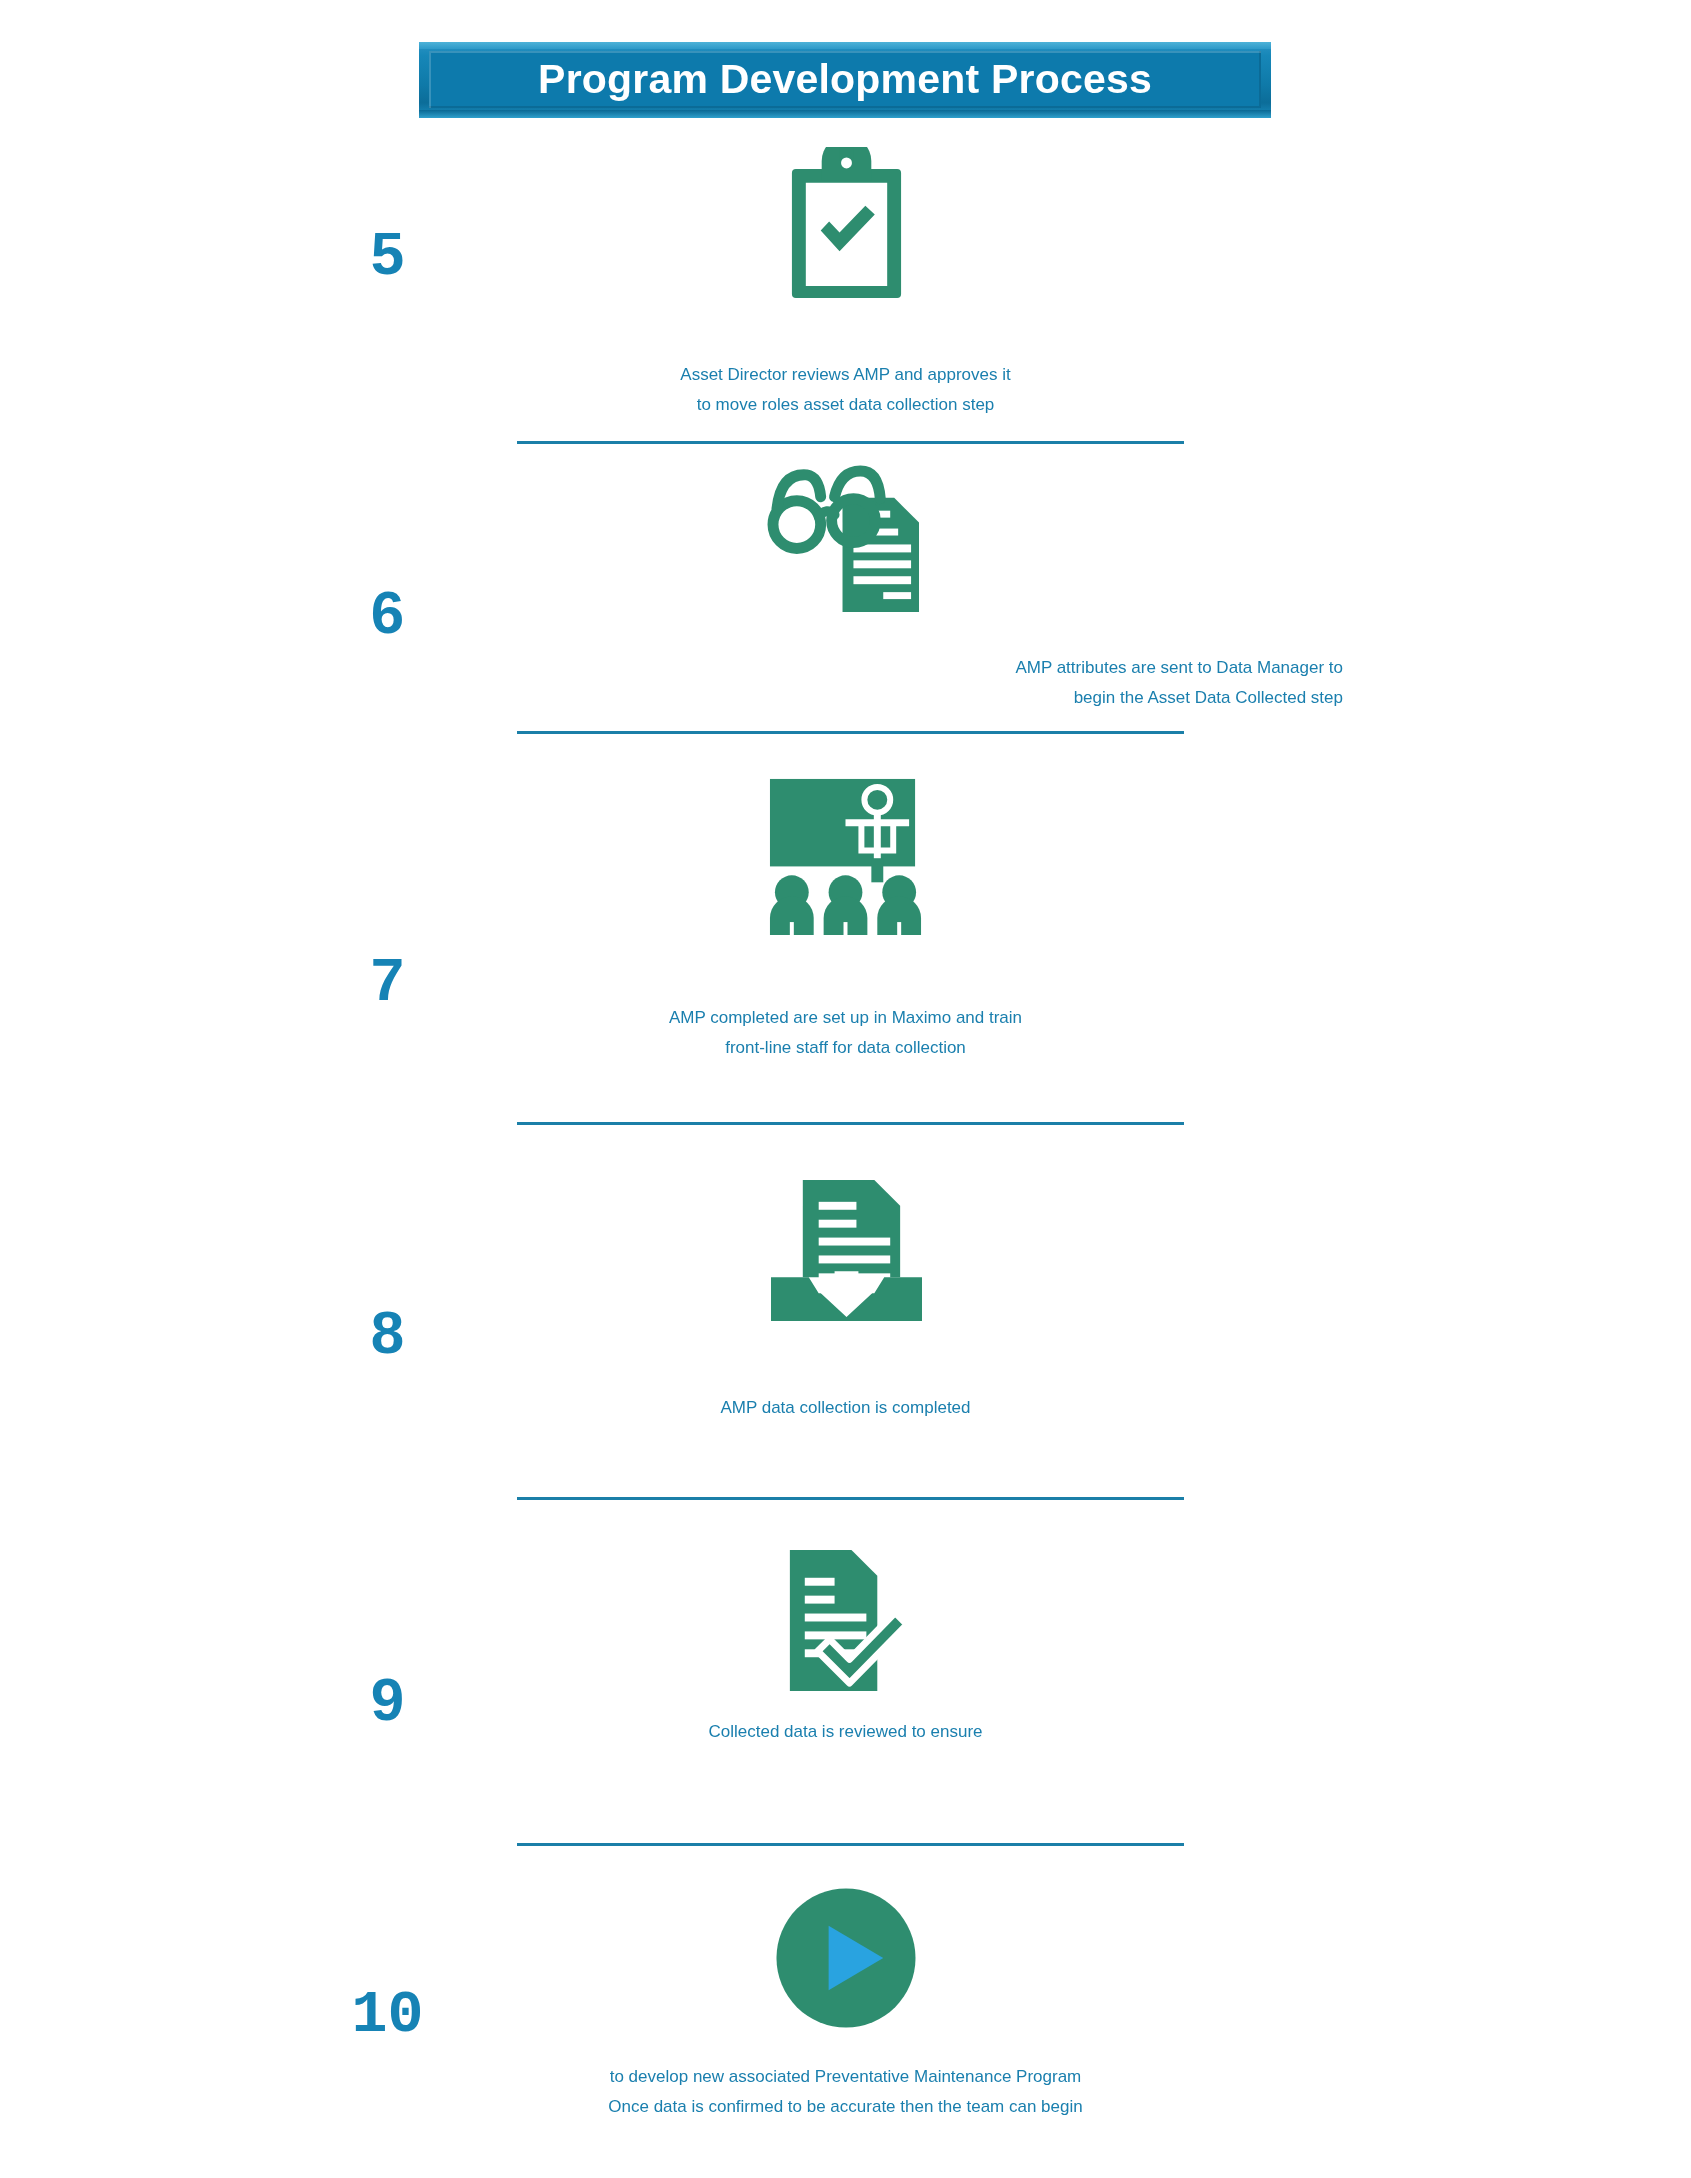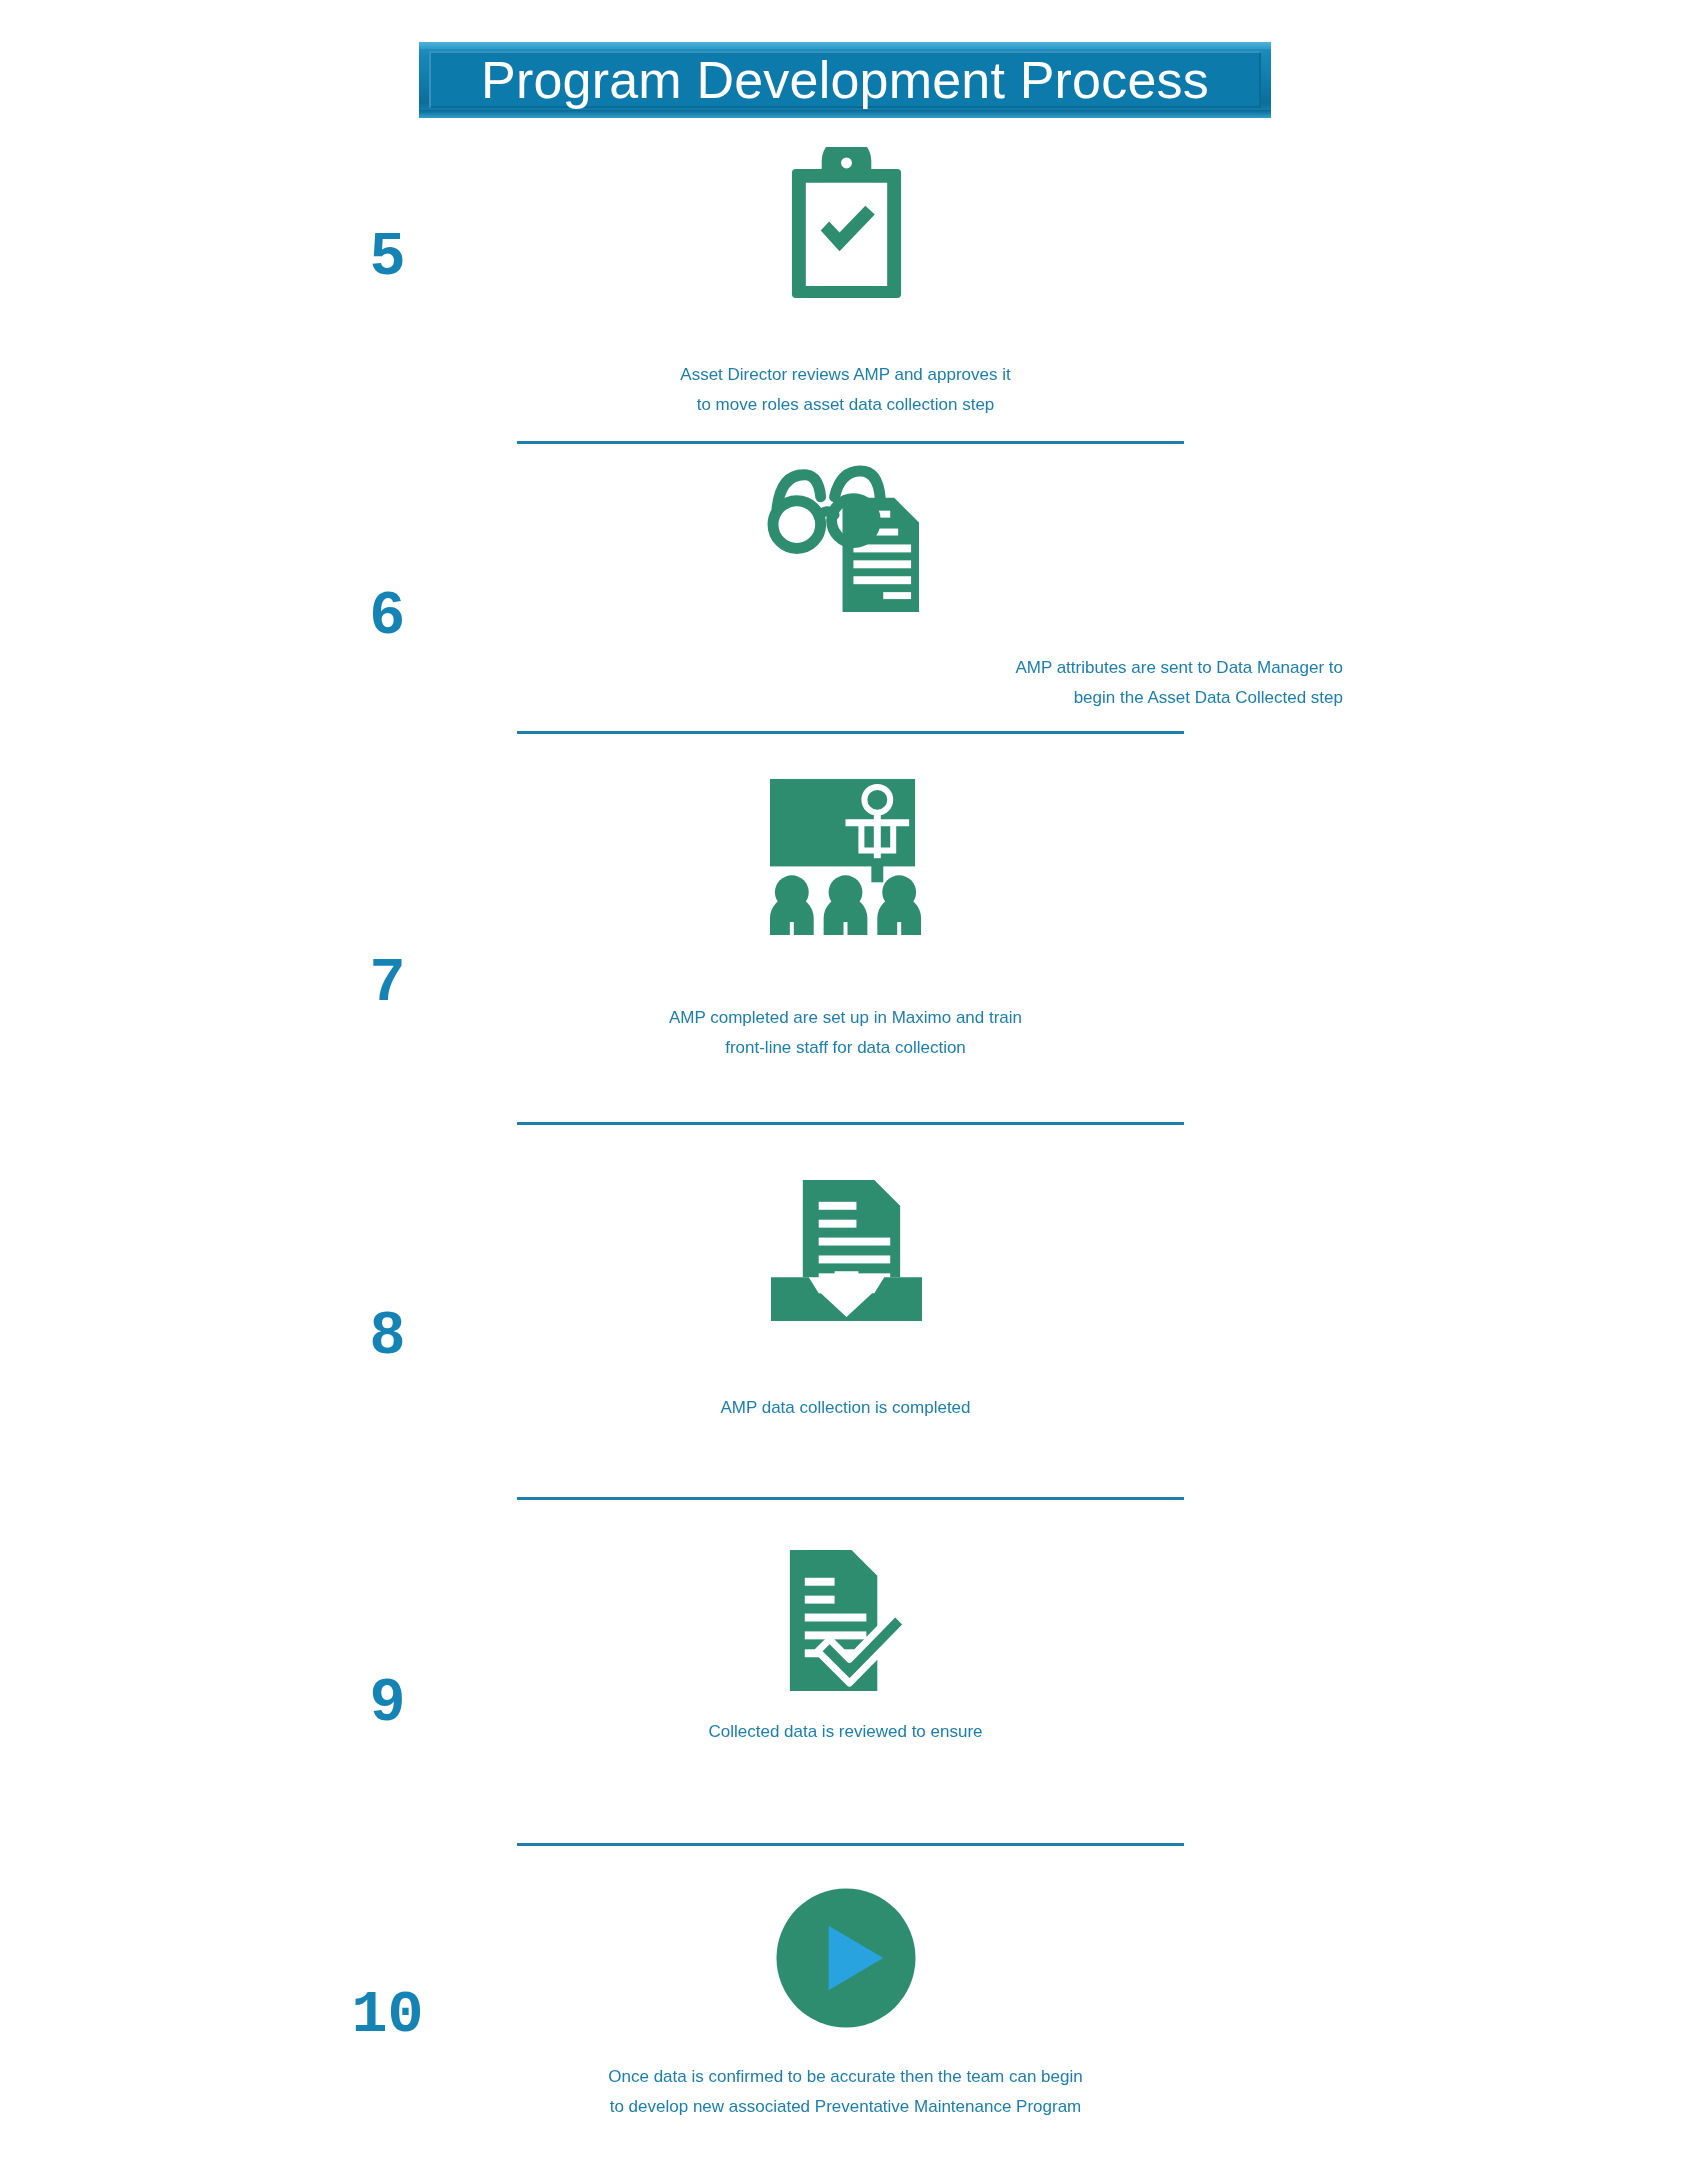--- a/index.html
+++ b/index.html
@@ -46,22 +46,22 @@
     left: 10px; top: 9px; right: 10px; bottom: 10px;
     background: #0d7aac;
     box-shadow: inset 2px 2px 0 rgba(255,255,255,0.18),
                 inset -2px -2px 0 rgba(0,0,0,0.12);
     display: flex;
     align-items: center;
     justify-content: center;
   }
   .banner-title {
     color: #ffffff;
-    font-size: 52px;
-    font-weight: 400;
+    font-size: 41px;
+    font-weight: 700;
     letter-spacing: 0.2px;
     line-height: 1;
     white-space: nowrap;
     font-family: "Liberation Sans", sans-serif;
   }
 
   
   .step {
     position: absolute;
     left: 0;
@@ -251,19 +251,19 @@
 
   <div class="step">
     <div class="step-number" style="top:1985px;font-family:Liberation Mono, monospace;">10</div>
     <div class="step-icon" style="top:1886px;">
       <svg width="144" height="144" viewBox="0 0 145 145" aria-hidden="true">
         <circle class="icon-green" cx="72.5" cy="72.5" r="70"></circle>
         <path class="icon-blue" d="M55 40 L110 72.5 L55 105 z"></path>
       </svg>
     </div>
     <div class="step-text" style="top:2062px;">
+      <div>to develop new associated Preventative Maintenance Program</div>
       <div>Once data is confirmed to be accurate then the team can begin</div>
-      <div>to develop new associated Preventative Maintenance Program</div>
     </div>
   </div>
 
 </div>
 
 
 </body></html>

